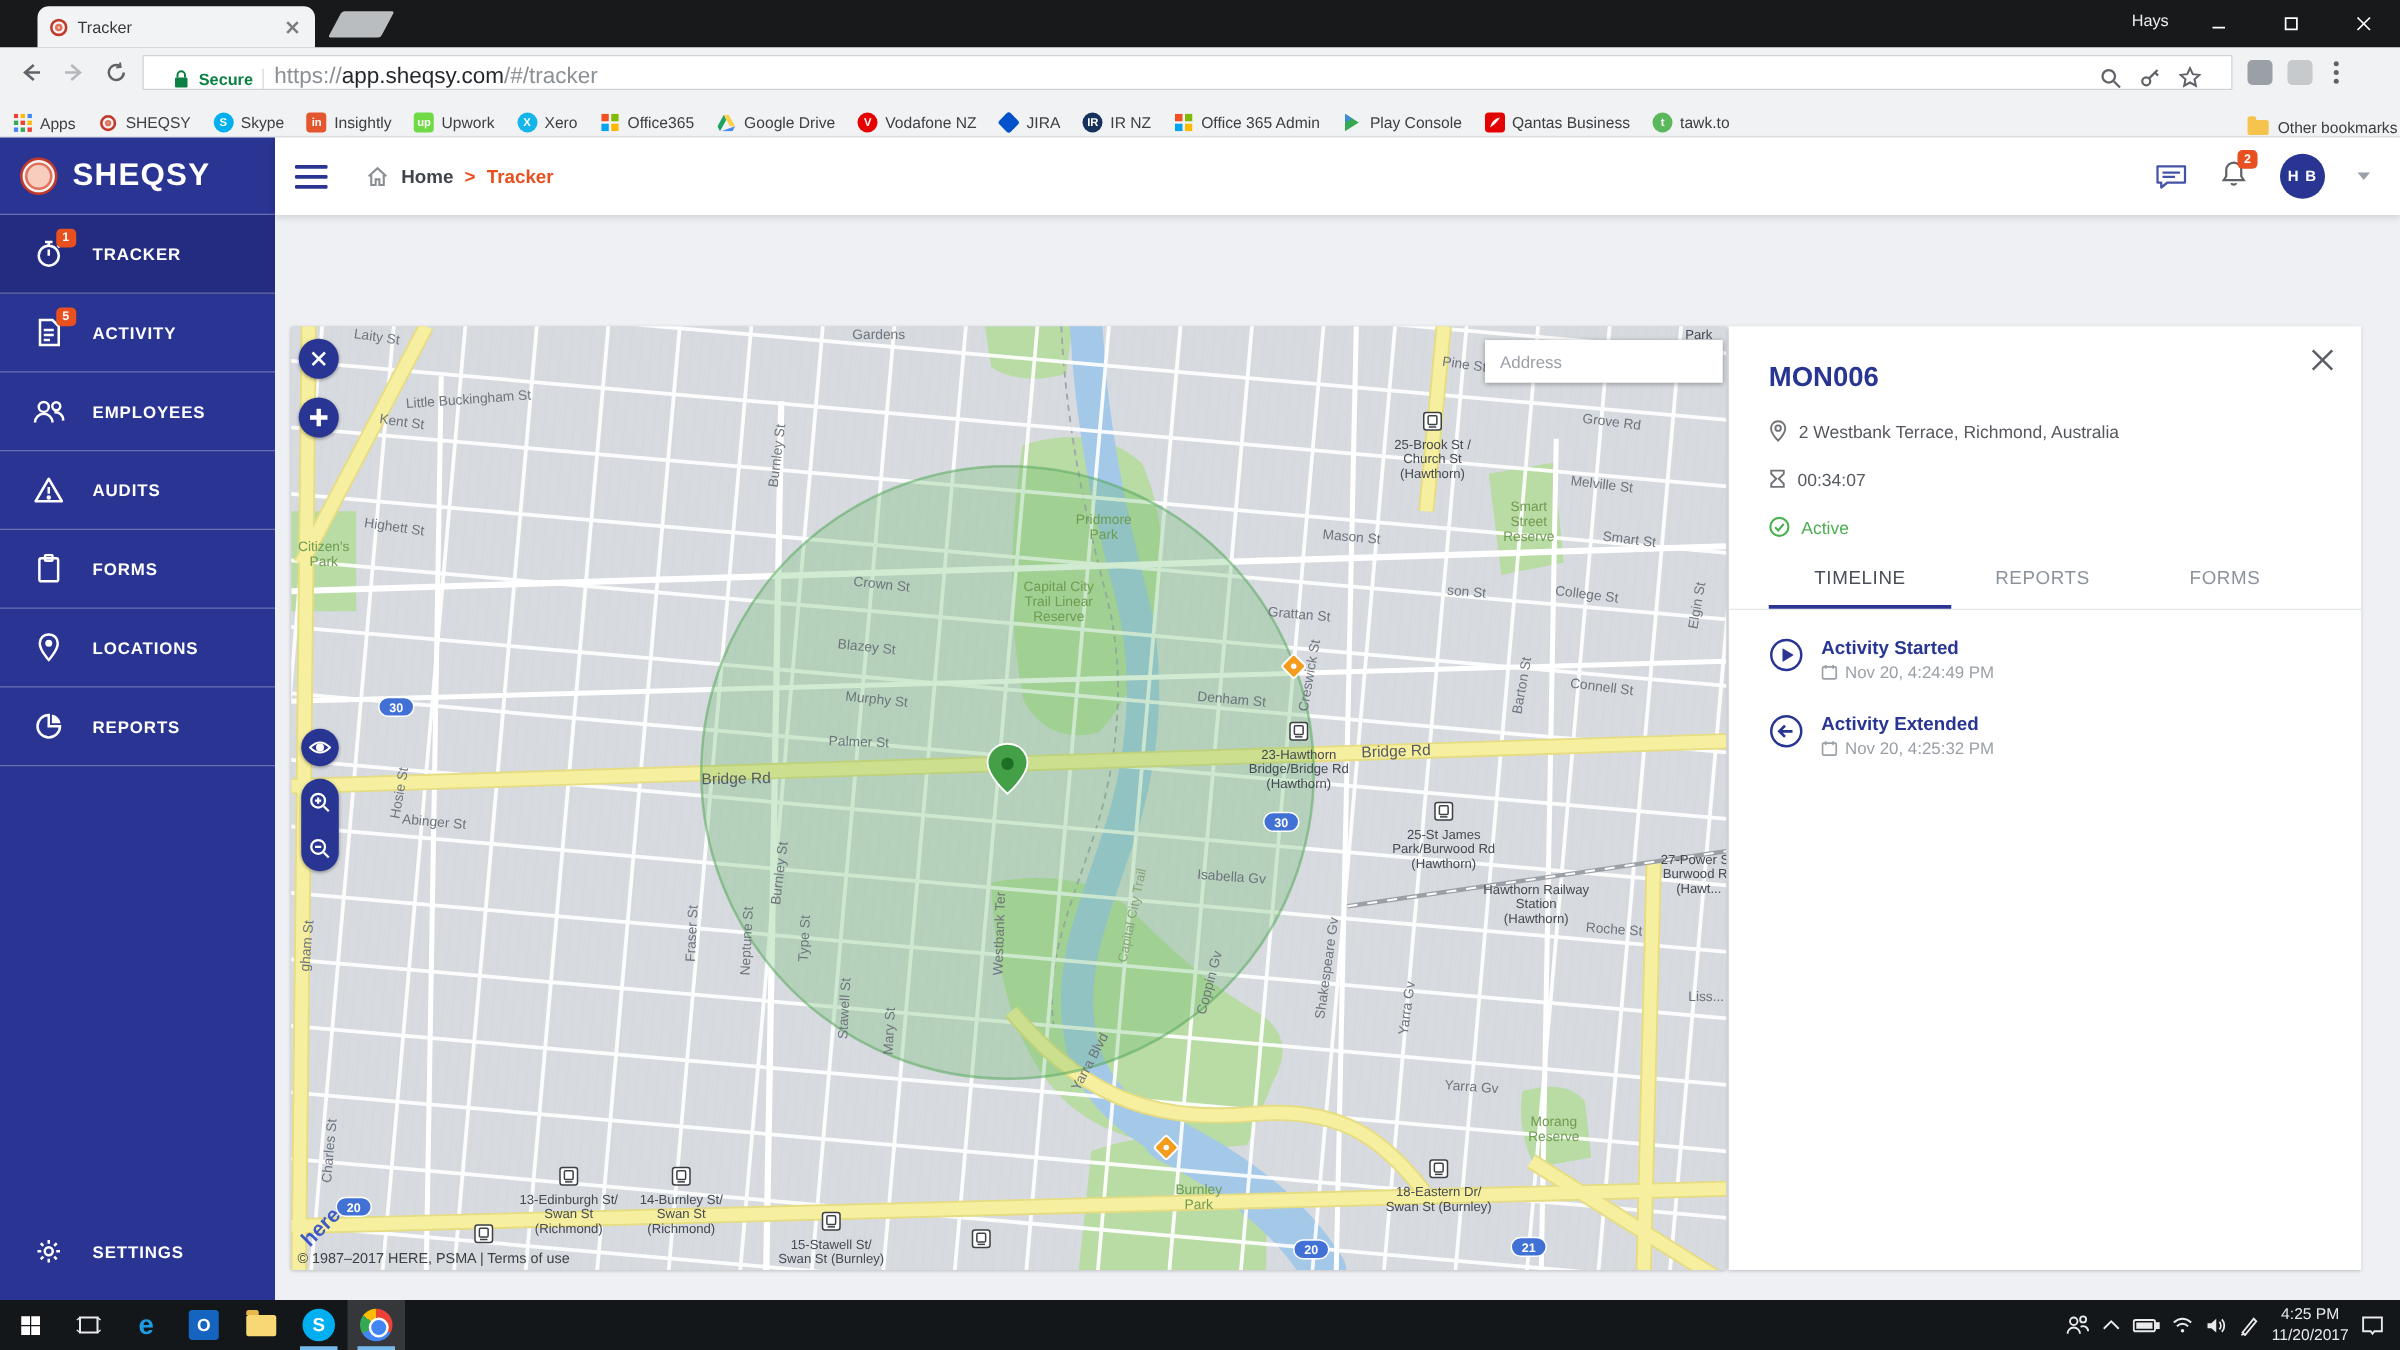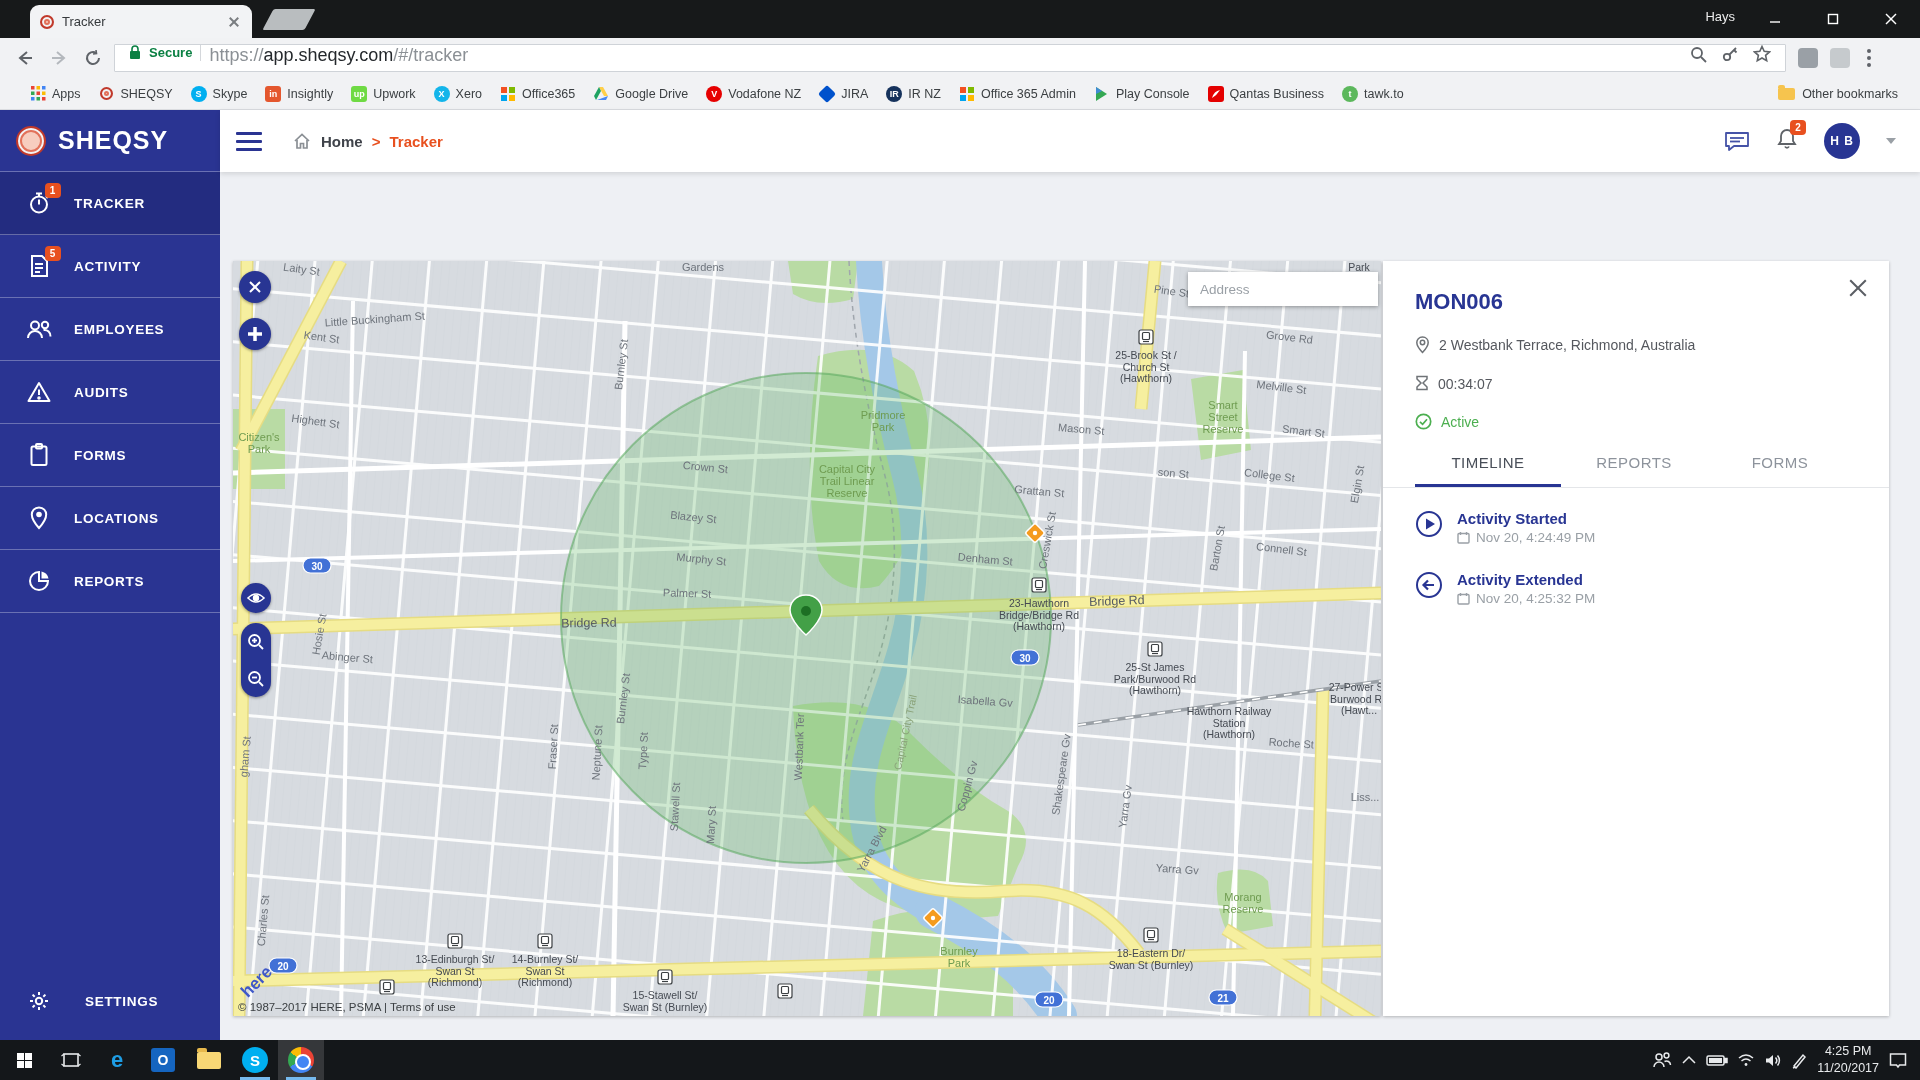--- a/index.html
+++ b/index.html
@@ -16,49 +16,49 @@
   .tab-close:before{transform:rotate(45deg)}.tab-close:after{transform:rotate(-45deg)}
   .newtab-btn{position:absolute;left:268px;top:9px;width:42px;height:21px;background:#b9bdbf;transform:skewX(-28deg);border-radius:2px}
   .rings{display:inline-block;border-radius:50%;border:2px solid #c0392b;box-shadow:inset 0 0 0 2px #f2f3f5, inset 0 0 0 4px #e2715a;background:#f7cdbf}
   #profile-label{position:absolute;right:185px;top:9px;color:#ececec;font-size:13px}
   .winbtns{position:absolute;right:0;top:0;display:flex}
   .winbtn{width:58px;height:38px;display:flex;align-items:center;justify-content:center}
   .winbtn svg{stroke:#fff;stroke-width:1.4;fill:none}
 
   #toolbar{position:absolute;top:38px;left:0;width:100%;height:40px;background:#f1f2f4;display:flex;align-items:center;padding:0 8px}
   .navbtn{width:34px;height:34px;display:flex;align-items:center;justify-content:center}
-  #omnibox{flex:0 0 auto;width:1672px;height:28px;margin-left:4px;background:#fff;border:1px solid #cfd3d8;border-radius:1px;display:flex;align-items:flex-start;padding:0 14px;gap:8px}
+  #omnibox{flex:0 0 auto;width:1672px;height:28px;margin-left:4px;background:#fff;border:1px solid #cfd3d8;border-radius:1px;display:flex;align-items:flex-end;padding:0 24px;gap:8px}
   #secure-label{color:#0b8043;font-size:13px;font-weight:bold}
   .omni-sep{width:1px;height:16px;background:#d4d7db}
   .url{font-size:18px;white-space:nowrap}
   .url-scheme{color:#8b9095}.url-host{color:#24282c}.url-path{color:#8b9095}
   .omni-right{margin-left:auto;display:flex;align-items:center;gap:14px}
   .ext-icons{display:flex;align-items:center;gap:12px;margin-left:12px}
   .ext{width:20px;height:20px;border-radius:4px}
   .kebab{width:18px;height:24px;display:flex;flex-direction:column;align-items:center;justify-content:center;gap:3px;margin-left:10px}
   .kebab i{width:4px;height:4px;border-radius:50%;background:#5f6368}
 
-  #bookmarksbar{position:absolute;top:78px;left:0;width:100%;height:32px;background:#f1f2f4;border-bottom:1px solid #dadce0;display:flex;align-items:center;padding:0 22px}
+  #bookmarksbar{position:absolute;top:78px;left:0;width:100%;height:32px;background:#f1f2f4;border-bottom:1px solid #dadce0;display:flex;align-items:flex-end;padding:0 2px}
   .bm{display:flex;align-items:center;gap:6px;padding:3px 9px;font-size:12.5px;color:#3c4043;white-space:nowrap}
   .bm-ic{width:16px;height:16px;display:flex;align-items:center;justify-content:center;border-radius:3px;color:#fff;font-size:9px;font-weight:bold;flex:0 0 16px}
   .bm-ic.circle{border-radius:50%}
   #other-bm{margin-left:auto;display:flex;align-items:center;gap:7px;font-size:12.5px;color:#3c4043}
   .folder{width:17px;height:12px;background:#f6c44e;border-radius:1px 2px 2px 2px;position:relative}
   .folder:before{content:"";position:absolute;top:-3px;left:0;width:7px;height:3px;background:#f6c44e;border-radius:2px 2px 0 0}
 
   
   #app-sidebar{position:absolute;left:0;top:110px;width:220px;bottom:40px;background:#2a3492}
   #brand-row{height:62px;display:flex;align-items:center;gap:12px;padding-left:16px;border-bottom:1px solid rgba(255,255,255,.3)}
   #brand-name{color:#fff;font-size:25px;font-weight:bold;letter-spacing:1px}
   .nav-item{height:63px;display:flex;align-items:center;gap:22px;padding-left:26px;border-bottom:1px solid rgba(255,255,255,.3);color:#fff;font-size:13.5px;font-weight:bold;letter-spacing:.7px}
   .nav-item.active{background:#232c80}
   .nav-ic{width:26px;height:26px;position:relative;flex:0 0 26px;display:flex;align-items:center;justify-content:center}
   .nav-ic svg{stroke:#fff;fill:none;stroke-width:2}
   .badge{position:absolute;top:-7px;right:-9px;min-width:16px;height:15px;background:#e8501f;border-radius:4px;color:#fff;font-size:10px;font-weight:bold;display:flex;align-items:center;justify-content:center;padding:0 3px}
-  #settings-item{position:absolute;bottom:14px;left:0;right:0;height:50px;display:flex;align-items:center;gap:33px;padding-left:26px;color:#fff;font-size:13.5px;font-weight:bold;letter-spacing:.7px}
+  #settings-item{position:absolute;bottom:14px;left:0;right:0;height:50px;display:flex;align-items:center;gap:22px;padding-left:26px;color:#fff;font-size:13.5px;font-weight:bold;letter-spacing:.7px}
 
   
   #app-header{position:absolute;left:220px;right:0;top:110px;height:62px;background:#fff;box-shadow:0 2px 5px rgba(0,0,0,.12);display:flex;align-items:center;z-index:5}
   #hamburger{margin-left:16px;width:26px;display:flex;flex-direction:column;gap:5px}
   #hamburger i{height:3px;background:#2a3492;border-radius:1px}
   #breadcrumb{display:flex;align-items:center;gap:9px;margin-left:30px;font-size:15px}
   #bc-home{color:#3f434a;font-weight:bold}
   .bc-sep{color:#e8501f;font-weight:bold}
   #bc-current{color:#e8501f;font-weight:bold}
   #header-right{margin-left:auto;display:flex;align-items:center;gap:26px;padding-right:24px}

